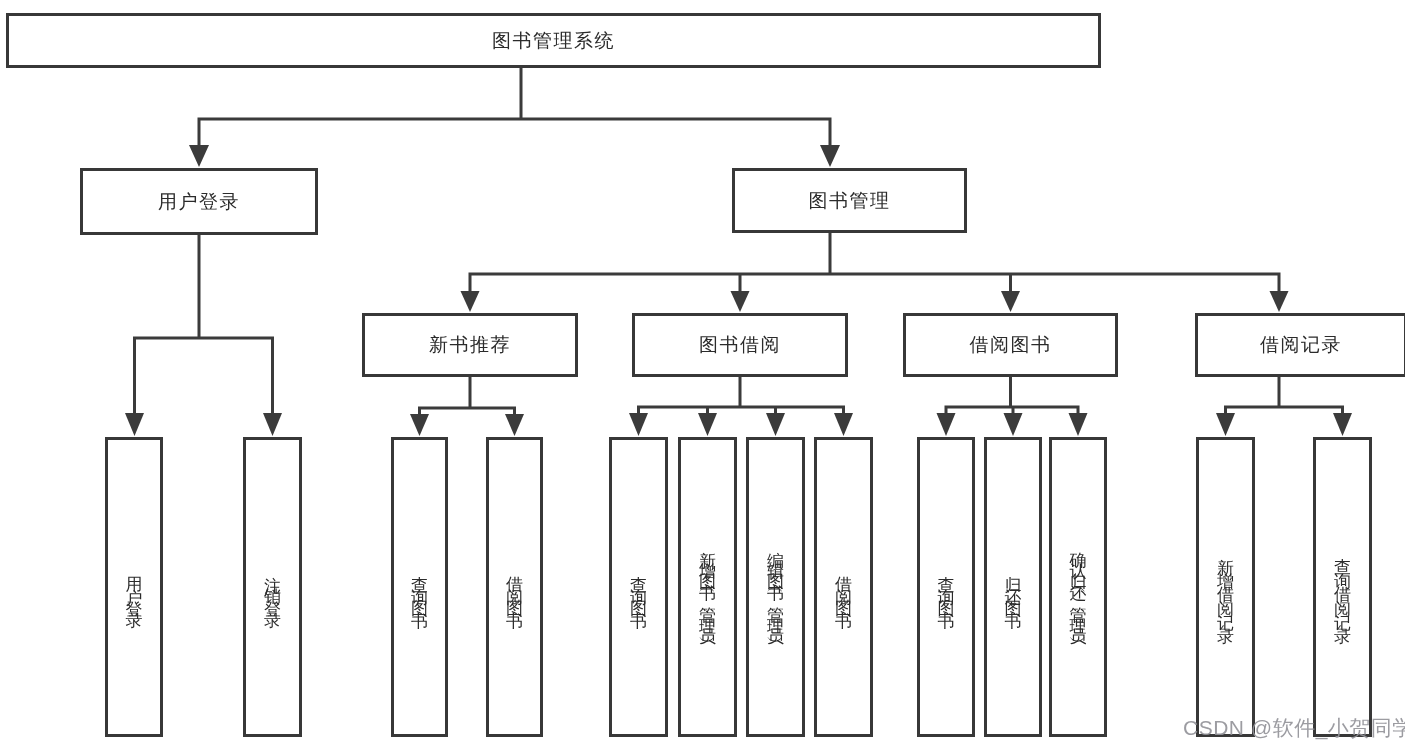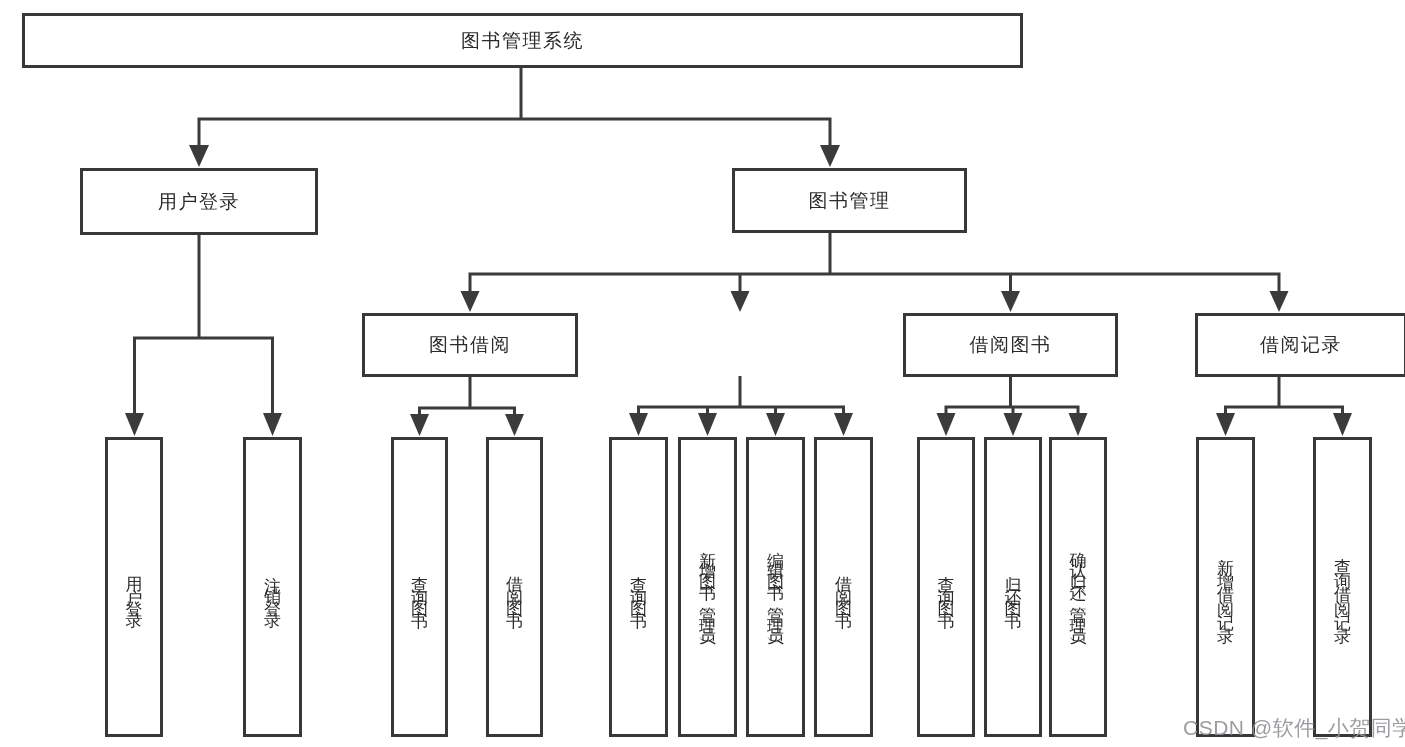--- a/index.html
+++ b/index.html
@@ -108,32 +108,35 @@
 
       <polygon points="936.5,413 955.5,413 946,436"></polygon>
       <polygon points="1003.5,413 1022.5,413 1013,436"></polygon>
       <polygon points="1068.5,413 1087.5,413 1078,436"></polygon>
 
       <polygon points="1216,413 1235,413 1225.5,436"></polygon>
       <polygon points="1333,413 1352,413 1342.5,436"></polygon>
     </g>
   </svg>
 
-  <div class="hbox" style="left:22px;top:13px;width:1001px;height:55px">
+  <div class="hbox" style="left:6px;top:13px;width:1095px;height:55px">
     <span class="hlabel">图书管理系统</span>
   </div>
 
   <div class="hbox" style="left:80px;top:168px;width:238px;height:67px">
     <span class="hlabel">用户登录</span>
   </div>
   <div class="hbox" style="left:732px;top:168px;width:235px;height:65px">
     <span class="hlabel">图书管理</span>
   </div>
 
   <div class="hbox" style="left:362px;top:313px;width:216px;height:64px">
+    <span class="hlabel">新书推荐</span>
+  </div>
+  <div class="hbox" style="left:632px;top:313px;width:216px;height:64px">
     <span class="hlabel">图书借阅</span>
   </div>
   <div class="hbox" style="left:903px;top:313px;width:215px;height:64px">
     <span class="hlabel">借阅图书</span>
   </div>
   <div class="hbox" style="left:1195px;top:313px;width:212px;height:64px">
     <span class="hlabel">借阅记录</span>
   </div>
 
   <div class="vbox" style="left:105px;width:58px">

